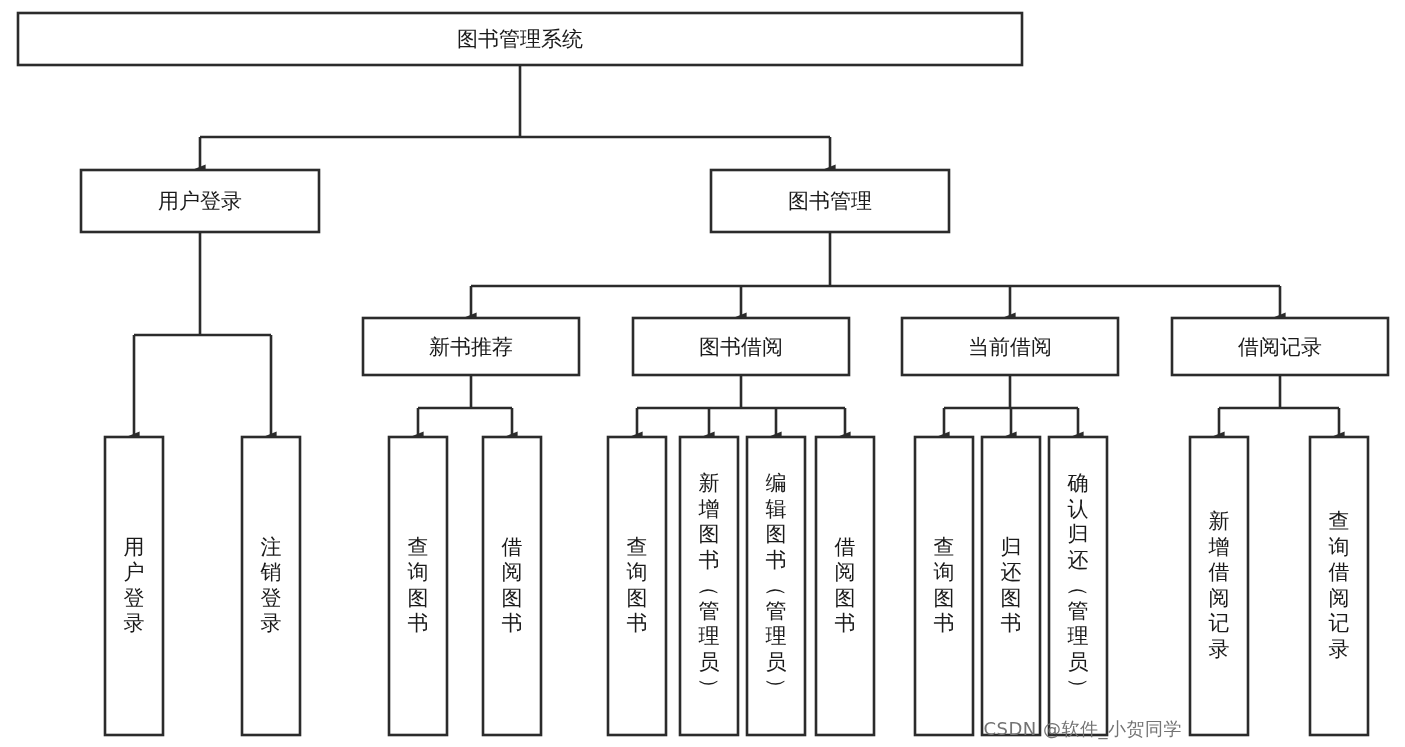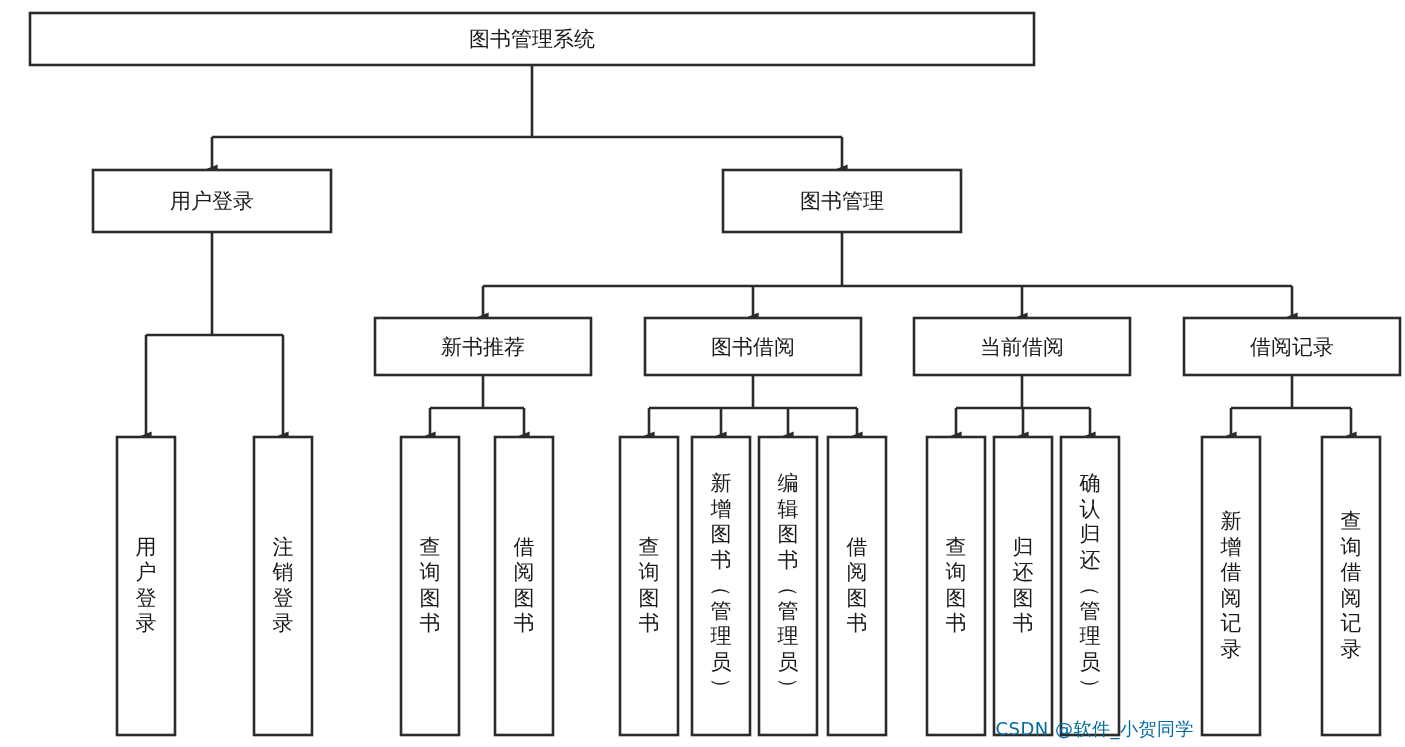--- a/index.html
+++ b/index.html
@@ -9,21 +9,21 @@
   }
   body {
     width: 1405px;
     height: 747px;
     font-family: "DejaVu Sans", "Liberation Sans", sans-serif;
     overflow: hidden;
     position: relative;
   }
   #diagram-root {
     position: absolute;
-    left: 12px;
+    left: 0;
     top: 0;
     width: 1190px;
     height: 747px;
   }
   svg.diagram {
     display: block;
     width: 1405px;
     height: 747px;
   }
   .node-box {
@@ -53,21 +53,21 @@
   .arrow-head {
     fill: #2b2b2b;
     stroke: none;
   }
   .watermark {
     position: absolute;
     right: 8px;
     bottom: 6px;
     font-family: "DejaVu Sans", "Liberation Sans", sans-serif;
     font-size: 18px;
-    color: #0369a1;
+    color: #737373;
     white-space: nowrap;
     letter-spacing: 0.5px;
     pointer-events: none;
   }
 </style>
 </head>
 <body>
 
 <div id="diagram-root">
   <svg class="diagram" viewBox="0 0 1405 747" xmlns="http://www.w3.org/2000/svg">

